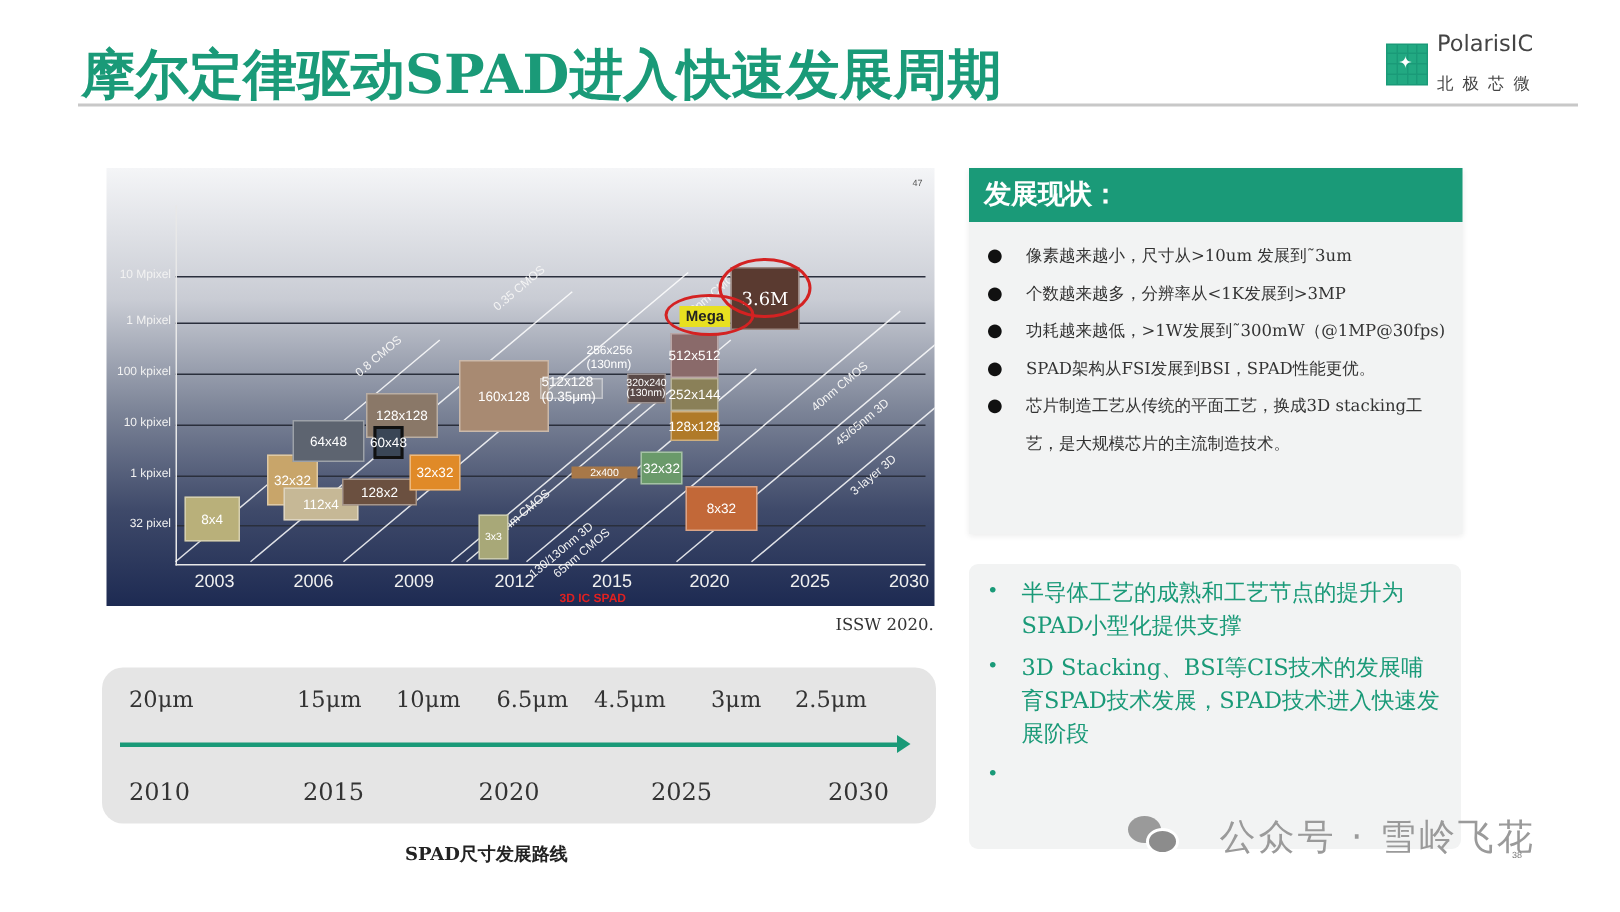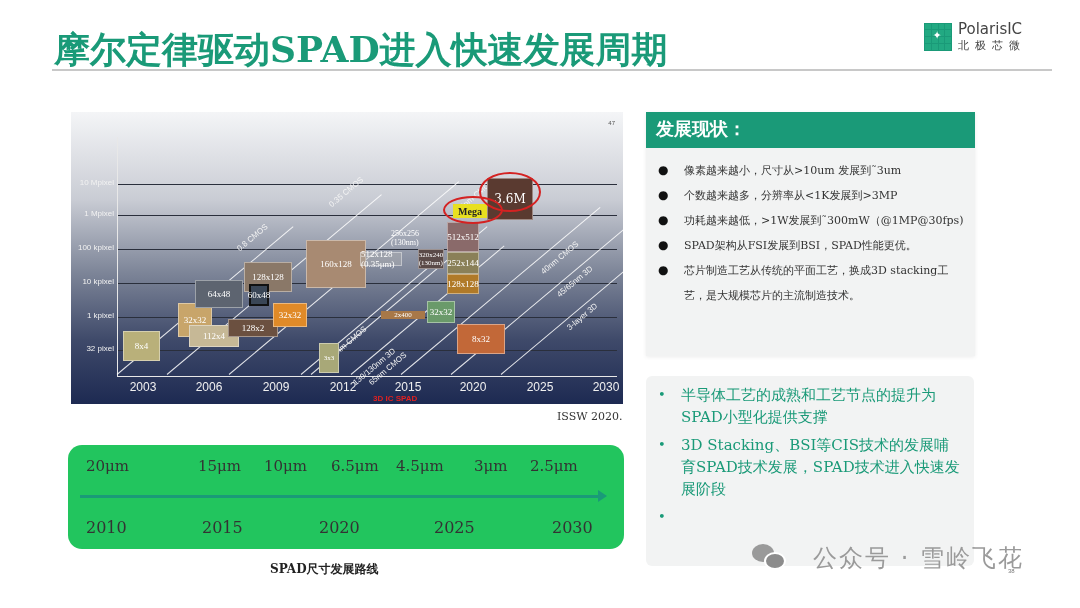--- a/index.html
+++ b/index.html
@@ -5,53 +5,53 @@
   * { box-sizing: border-box; margin: 0; padding: 0; }
   body { width: 1080px; height: 608px; background: #ffffff; position: relative; overflow: hidden; font-family: "DejaVu Serif", serif; }
   .title { position: absolute; left: 54px; top: 26px; font-size: 36px; font-weight: bold; color: #1a9a78; font-family: "DejaVu Serif", serif; letter-spacing: 0px; }
   .title-rule { position: absolute; left: 52px; top: 69px; width: 1000px; height: 2px; background: #c8c8c8; }
   .logo { position: absolute; left: 924px; top: 22px; display: flex; align-items: center; gap: 6px; }
   .logo-grid { width: 28px; height: 28px; background: #1a9a78; display: grid; grid-template-columns: repeat(4, 1fr); grid-template-rows: repeat(4, 1fr); gap: 1px; padding: 1px; position: relative; }
   .logo-grid span { background: #22a982; }
   .logo-star { position: absolute; left: 8px; top: 8px; width: 10px; height: 10px; color: #fff; font-size: 11px; line-height: 10px; text-align: center; }
   .logo-text { display: flex; flex-direction: column; line-height: 1; }
   .logo-en { font-family: "DejaVu Sans", sans-serif; font-size: 15px; color: #444; }
-  .logo-cn { font-family: Liberation Serif, serif; font-size: 11px; color: #444; letter-spacing: 6px; margin-top: 3px; }
+  .logo-cn { font-family: Liberation Mono, monospace; font-size: 11px; color: #444; letter-spacing: 6px; margin-top: 15px; }
 
   
   .chart { position: absolute; left: 71px; top: 112px; width: 552px; height: 292px; background: linear-gradient(180deg, #f4f5f7 0%, #c9ccd4 30%, #7d8598 55%, #3f4a6a 78%, #1d2a52 100%); overflow: hidden; }
   .chart-title { position: absolute; left: 182px; top: 6px; font-family: "Liberation Sans", sans-serif; font-weight: bold; font-size: 20px; color: #333; letter-spacing: -0.5px; }
   .chart-pagenum { position: absolute; right: 8px; top: 8px; font-size: 6px; color: #555; font-family: "Liberation Sans", sans-serif; }
   .ylabel { position: absolute; left: 3px; width: 40px; text-align: right; font-family: "Liberation Sans", sans-serif; font-size: 8px; color: #f2f2f2; }
   .gridline { position: absolute; left: 46px; width: 500px; height: 1px; background: #2a2f3c; }
   .yaxis { position: absolute; left: 46px; top: 25px; width: 1px; height: 240px; background: #e8e8e8; }
   .xaxis { position: absolute; left: 46px; top: 264px; width: 500px; height: 1px; background: #e8e8e8; }
   .xtick { position: absolute; top: 268px; font-family: "Liberation Sans", sans-serif; font-size: 12px; color: #f0f0f0; transform: translateX(-50%); }
-  .chip { position: absolute; font-family: Liberation Serif, serif; font-size: 9px; color: #fff; display: flex; align-items: center; justify-content: center; border: 1px solid rgba(255,255,255,0.4); }
+  .chip { position: absolute; font-family: Liberation Sans, sans-serif; font-size: 9px; color: #fff; display: flex; align-items: center; justify-content: center; border: 1px solid rgba(255,255,255,0.4); }
   .trend { position: absolute; height: 1px; background: rgba(255,255,255,0.85); transform-origin: left center; transform: rotate(-40deg); }
   .trend-label { position: absolute; font-family: "Liberation Sans", sans-serif; font-size: 8px; color: #f4f4f4; transform: rotate(-40deg); transform-origin: left bottom; white-space: nowrap; }
   .ring { position: absolute; border: 2px solid #d42222; border-radius: 50%; }
   .callout-3d { position: absolute; left: 302px; top: 282px; font-family: "Liberation Sans", sans-serif; font-size: 8px; color: #e02020; font-weight: bold; }
   .source { position: absolute; left: 557px; top: 410px; font-size: 11px; color: #333; font-family: "DejaVu Serif", serif; }
 
   
   .status-panel { position: absolute; left: 646px; top: 112px; width: 329px; height: 244px; background: #f2f3f3; box-shadow: 0 1px 4px rgba(0,0,0,0.08); }
   .status-header { height: 36px; background: #1a9a78; color: #fff; font-size: 18px; font-weight: bold; padding: 5px 10px; font-family: "DejaVu Serif", serif; }
   .status-list { list-style: none; padding: 10px 0 0 8px; }
   .status-list li { display: flex; font-size: 11px; color: #333; line-height: 25px; }
   .status-list li .dot { width: 30px; flex: none; font-size: 12px; color: #111; padding-left: 4px; }
   .status-list li .txt { flex: 1; padding-right: 6px; }
 
   .conclusion-panel { position: absolute; left: 646px; top: 376px; width: 328px; height: 190px; background: #f2f3f3; border-radius: 6px; }
   .concl-list { list-style: none; padding: 8px 10px 0 12px; }
   .concl-list li { display: flex; color: #1a9a78; font-size: 15px; line-height: 22px; margin-bottom: 6px; }
   .concl-list li .dot { width: 23px; flex: none; font-size: 13px; }
 
   
-  .timeline { position: absolute; left: 68px; top: 445px; width: 556px; height: 104px; background: #22c55e; border-radius: 14px; text-align: right; }
+  .timeline { position: absolute; left: 68px; top: 445px; width: 556px; height: 104px; background: #e5e5e5; border-radius: 14px; text-align: right; }
   .tl-size { position: absolute; top: 12px; font-size: 15px; color: #333; font-family: "DejaVu Serif", serif; }
   .tl-year { position: absolute; top: 73px; font-size: 16px; color: #333; font-family: "DejaVu Serif", serif; }
   .tl-arrow { position: absolute; left: 12px; top: 50px; width: 520px; height: 3px; background: #1a9a78; }
   .tl-arrow-head { position: absolute; left: 530px; top: 45px; width: 0; height: 0; border-top: 6px solid transparent; border-bottom: 6px solid transparent; border-left: 9px solid #1a9a78; }
   .tl-caption { position: absolute; left: 270px; top: 561px; font-size: 12px; font-weight: bold; color: #222; font-family: "DejaVu Serif", serif; }
 
   .watermark { position: absolute; left: 752px; top: 542px; display: flex; gap: 25px; }
   .wm-icon { width: 36px; height: 30px; position: relative; }
   .wm-icon .b1 { position: absolute; left: 0; top: 2px; width: 22px; height: 18px; background: #9a9a9a; border-radius: 50%; }
   .wm-icon .b2 { position: absolute; left: 12px; top: 10px; width: 22px; height: 18px; background: #8c8c8c; border-radius: 50%; border: 2px solid #fff; }

